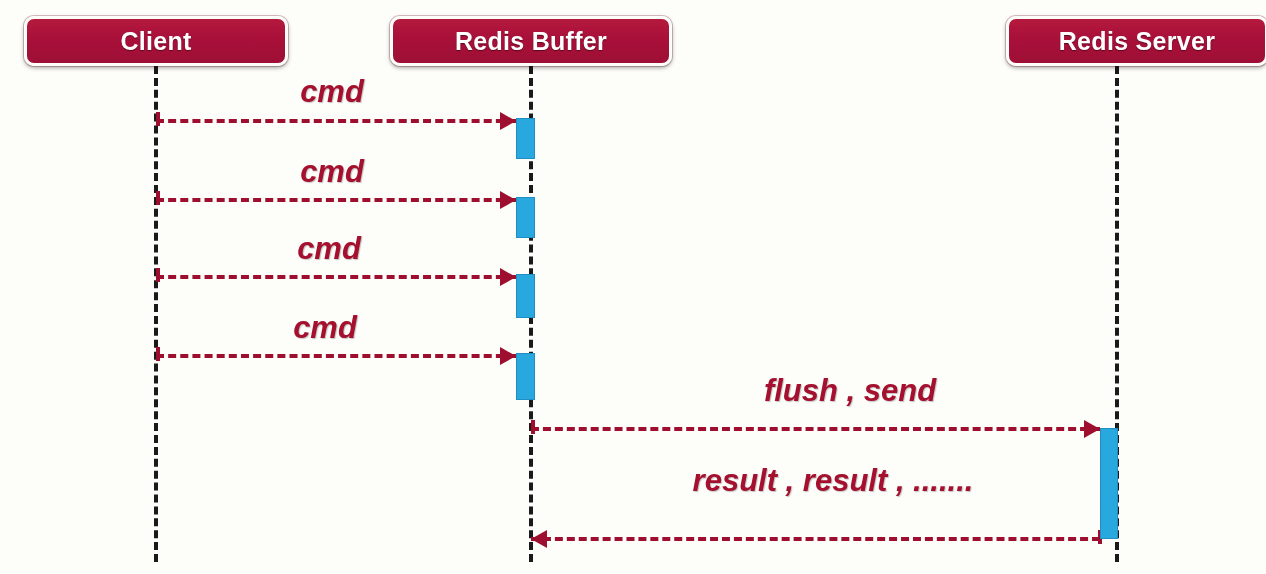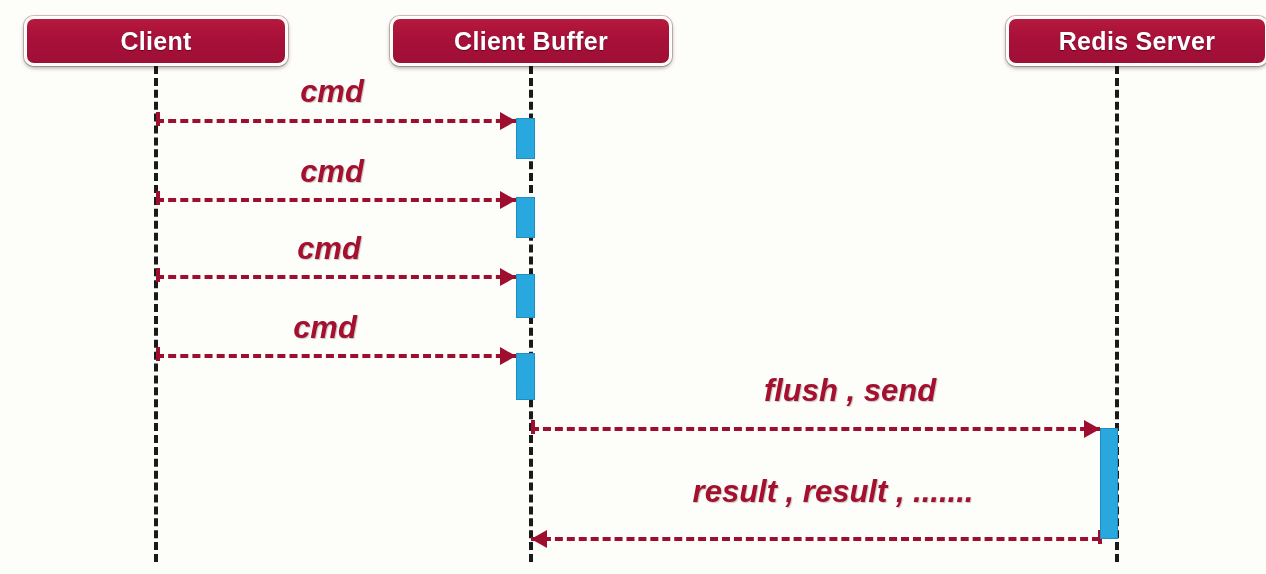--- a/index.html
+++ b/index.html
@@ -131,28 +131,28 @@
       <div class="activation" style="left: 516px; top: 274px; width: 19px; height: 44px;"></div>
       <div class="activation" style="left: 516px; top: 353px; width: 19px; height: 47px;"></div>
       <div class="activation" style="left: 1100px; top: 428px; width: 18px; height: 111px;"></div>
     </div>
 
   <div id="participants">
       <div class="participant" style="left: 24px; top: 16px; width: 264px; height: 50px;">
         <span class="participant-label">Client</span>
       </div>
       <div class="participant" style="left: 390px; top: 16px; width: 282px; height: 50px;">
-        <span class="participant-label">Client Buffer</span>
+        <span class="participant-label">Redis Buffer</span>
       </div>
       <div class="participant" style="left: 986px; top: 16px; width: 262px; height: 50px; margin-left: 20px;">
         <span class="participant-label">Redis Server</span>
       </div>
     </div>
 
   <div id="labels">
       <div class="msg-label" style="left: 332px; top: 74px;">cmd</div>
       <div class="msg-label" style="left: 332px; top: 154px;">cmd</div>
       <div class="msg-label" style="left: 329px; top: 231px;">cmd</div>
       <div class="msg-label" style="left: 325px; top: 310px;">cmd</div>
       <div class="msg-label" style="left: 850px; top: 373px;">flush , send</div>
-      <div class="msg-label" style="left: 833px; top: 474px;">result , result , .......</div>
+      <div class="msg-label" style="left: 833px; top: 463px;">result , result , .......</div>
     </div>
 </div>
 
 </body></html>

